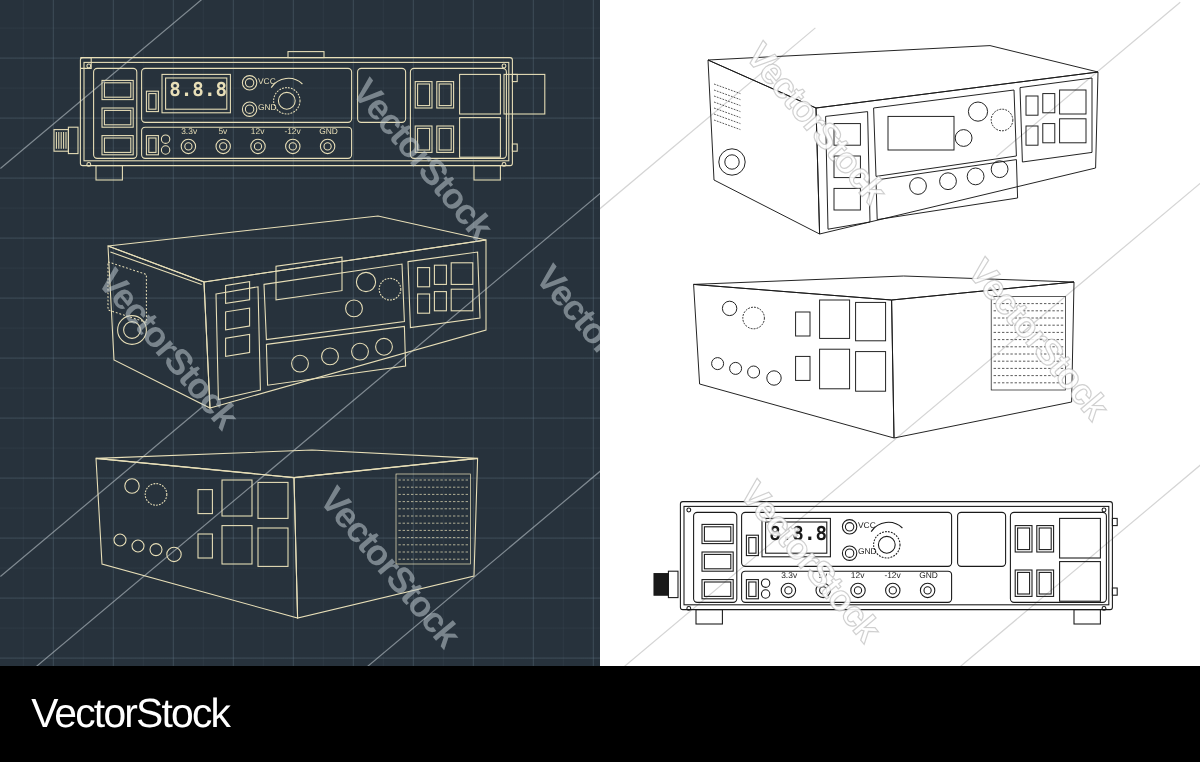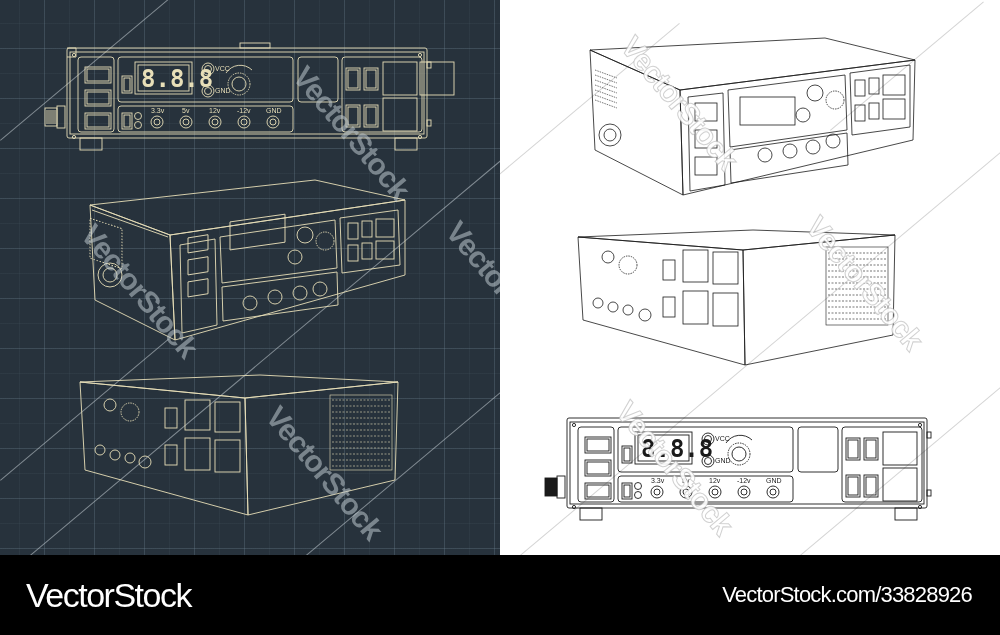--- a/index.html
+++ b/index.html
@@ -36,21 +36,21 @@
   .panel-light .watermark { color: rgba(255,255,255,0.9); -webkit-text-stroke: 1px rgba(170,170,170,0.55); }
 
   .footer {
     position: absolute; left: 0; top: 555px; width: 1000px; height: 80px; background: #000;
     display: flex; align-items: center; justify-content: space-between; padding: 0 28px 0 26px;
   }
   .footer-brand { color: #fff; font-size: 34px; letter-spacing: -1.5px; font-family: "Liberation Sans", sans-serif; }
   .footer-ref { color: #fff; font-size: 22px; letter-spacing: -0.8px; font-family: "Liberation Sans", sans-serif; }
 
   .lbl { font-family: "Liberation Sans", sans-serif; font-size: 7px; }
-  .seg { font-family: "DejaVu Sans Mono", monospace; font-size: 24px; font-weight: bold; }
+  .seg { font-family: "DejaVu Sans Mono", monospace; font-size: 16px; font-weight: bold; }
 </style>
 </head>
 <body>
 
 <div class="canvas">
 
   <div class="panel panel-dark">
 
     <div class="diag" style="left:0;top:140px;width:260px;transform:rotate(-40deg);"></div>
     <div class="diag" style="left:30px;top:555px;width:620px;transform:rotate(-40deg);"></div>
@@ -348,14 +348,13 @@
     </div>
 
     <div class="watermark" style="left:140px;top:30px;transform:rotate(50deg);">VectorStock</div>
     <div class="watermark" style="left:325px;top:210px;transform:rotate(50deg);">VectorStock</div>
     <div class="watermark" style="left:135px;top:395px;transform:rotate(50deg);">VectorStock</div>
   </div>
 </div>
 
 <div class="footer">
   <div class="footer-brand">VectorStock</div>
-  <div class="footer-ref">VectorStock.com/33828926</div>
 </div>
 
 </body></html>

